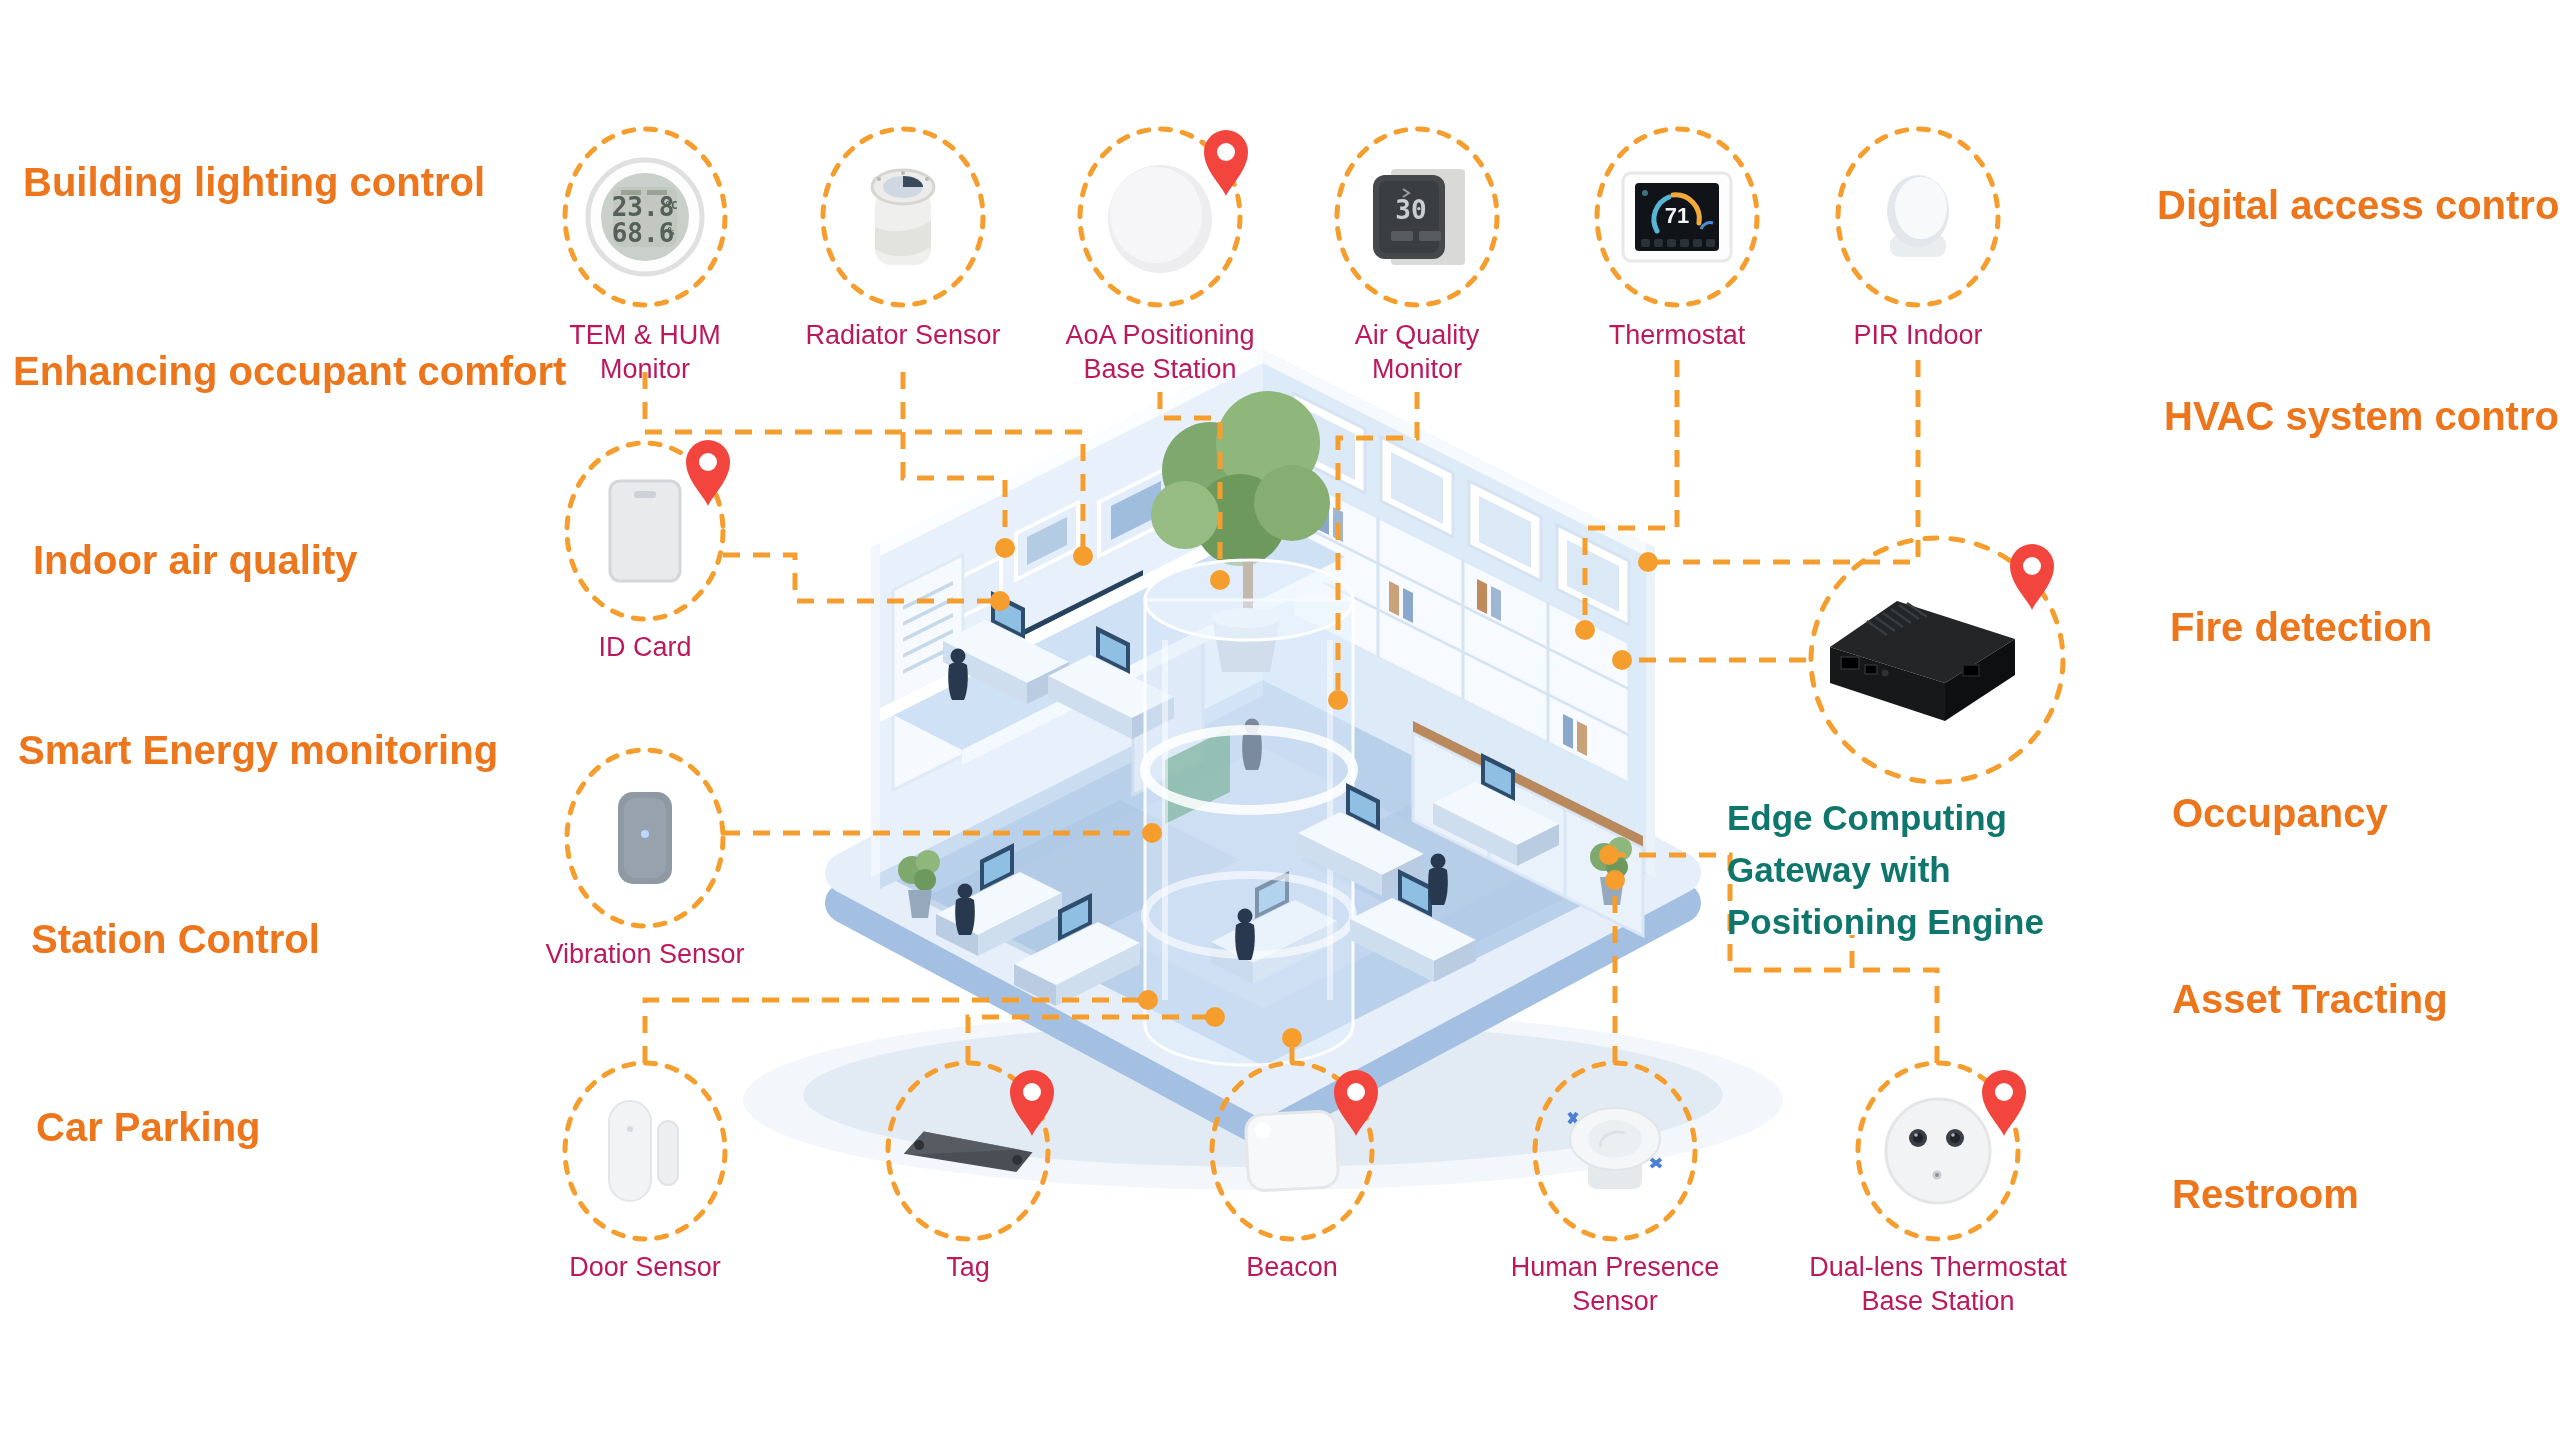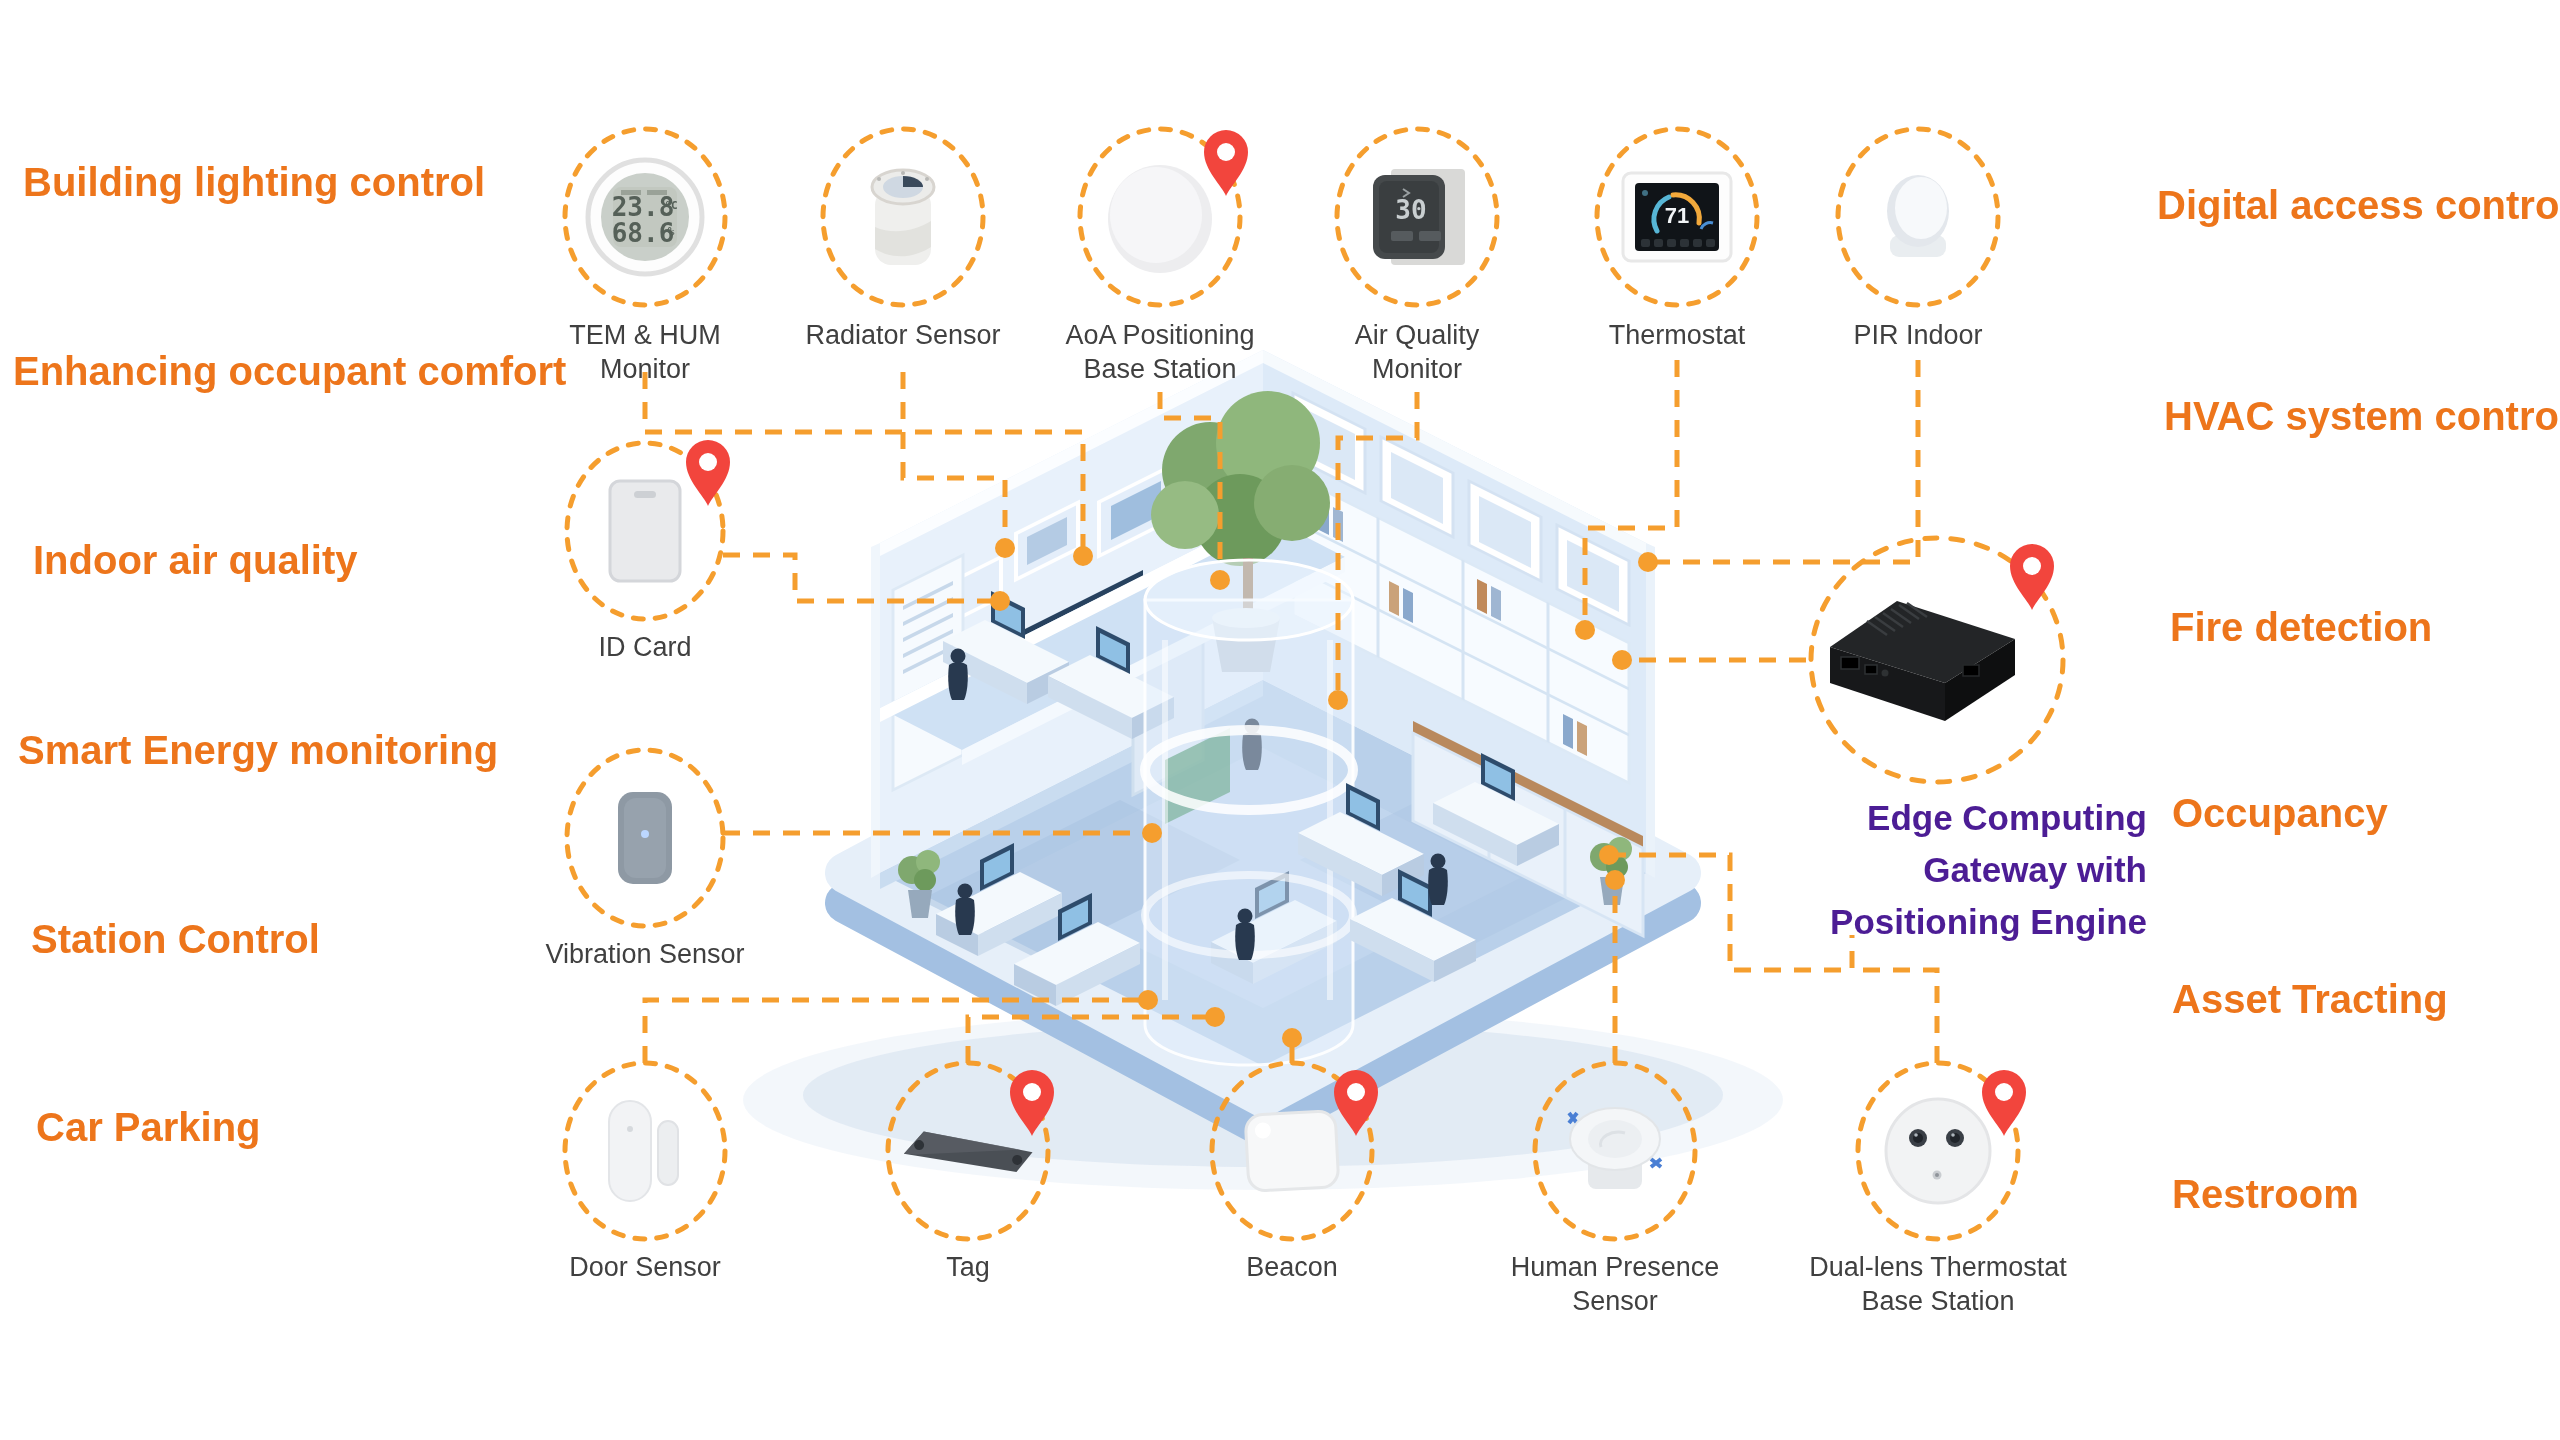--- a/index.html
+++ b/index.html
@@ -2,23 +2,23 @@
 <html><head>
 <meta charset="utf-8">
 <style>
   html,body{margin:0;padding:0;background:#ffffff;}
   #stage{position:relative;width:2560px;height:1440px;background:#ffffff;overflow:hidden;
          font-family:"Liberation Sans", sans-serif;}
   #scene{position:absolute;left:0;top:0;}
   .zone-label{position:absolute;font-size:40px;font-weight:bold;color:#ED751B;
               white-space:nowrap;line-height:48px;letter-spacing:0px;}
   .device-label{position:absolute;width:360px;text-align:center;font-size:27px;
-                color:#404040;line-height:34px;}
-  .gateway-label{position:absolute;width:420px;text-align:right;font-size:35px;
-                 font-weight:bold;color:#4c1d95;line-height:52px;}
+                color:#be185d;line-height:34px;}
+  .gateway-label{position:absolute;width:420px;text-align:left;font-size:35px;
+                 font-weight:bold;color:#0f766e;line-height:52px;}
   .seg{font-family:"DejaVu Sans Mono", monospace;font-weight:bold;}
 </style>
 </head>
 <body>
 
 <div id="stage">
 
 <svg id="scene" width="2560" height="1440" viewBox="0 0 2560 1440">
 
   <defs>

